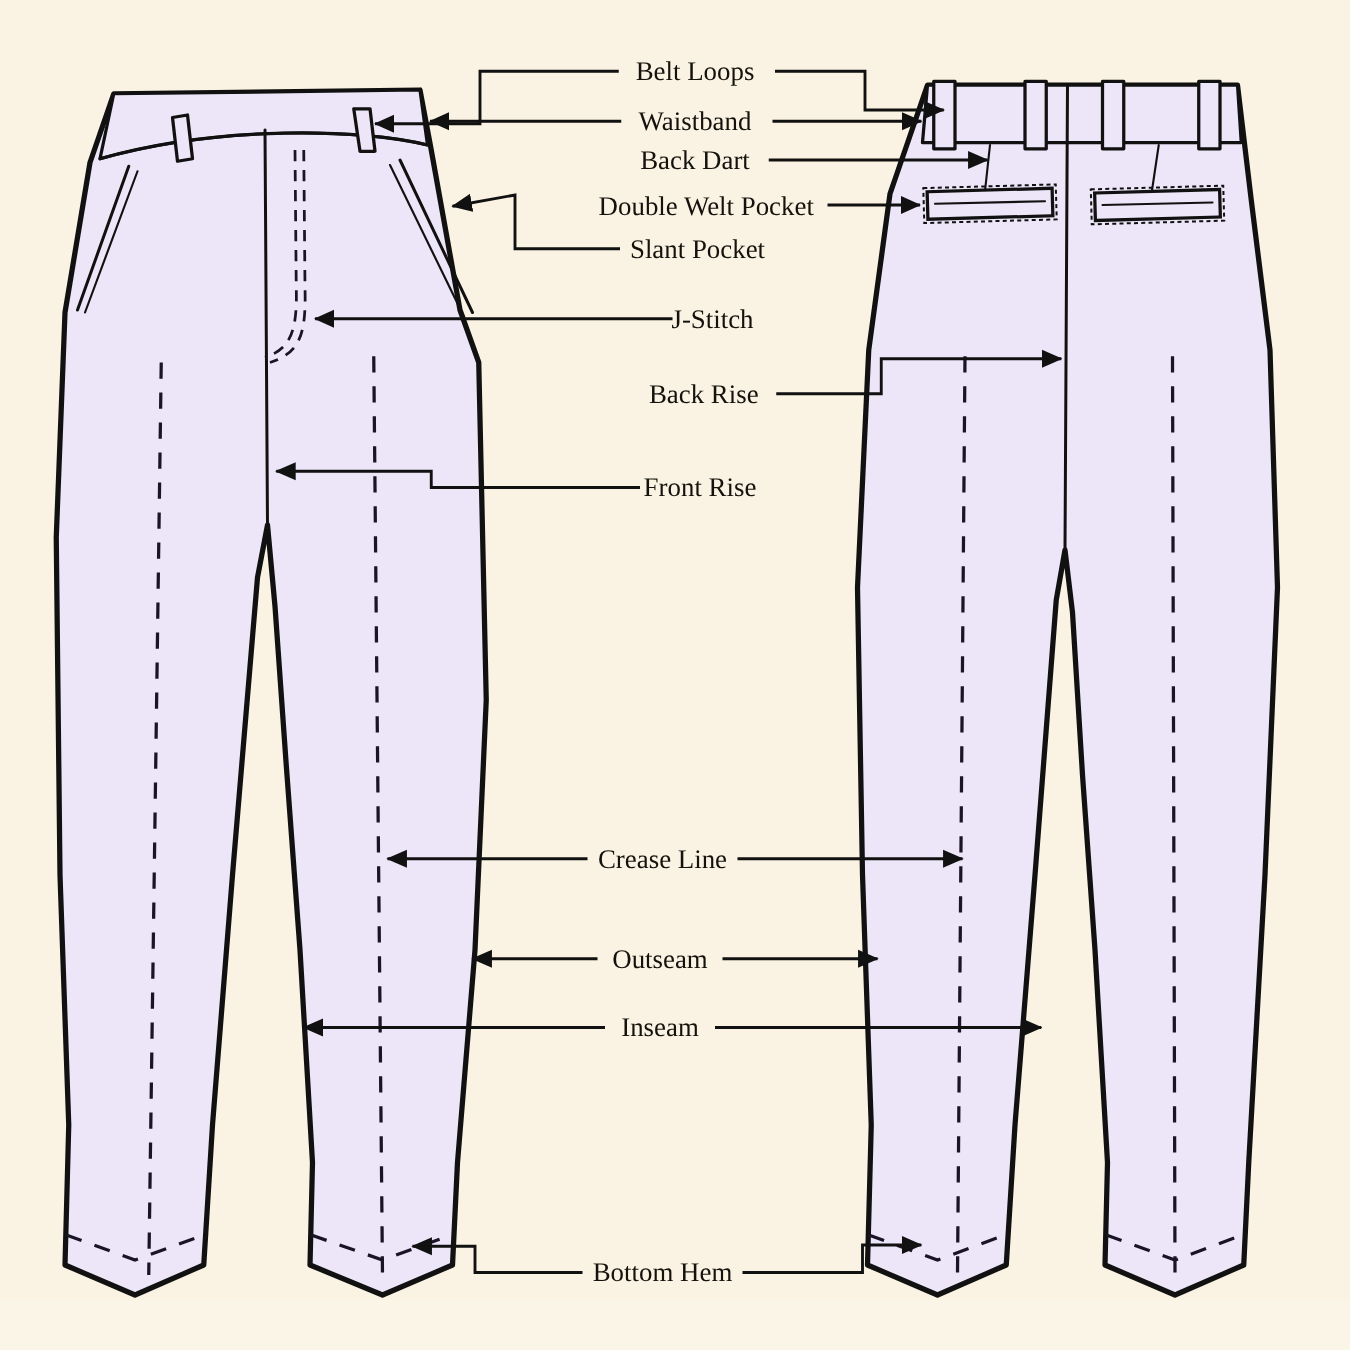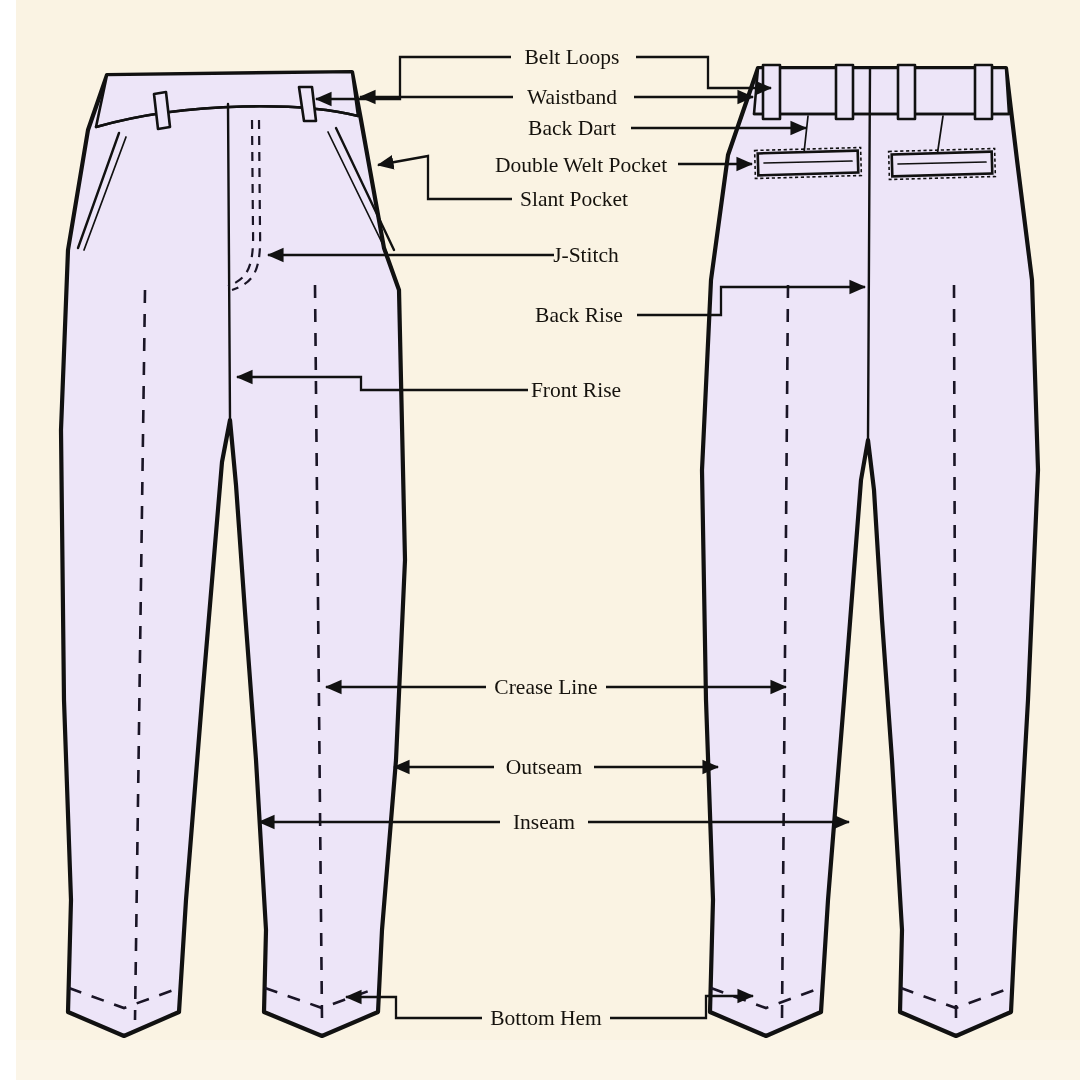--- a/index.html
+++ b/index.html
@@ -1,18 +1,18 @@
 <!DOCTYPE html>
 <html><head>
 <meta charset="utf-8">
 <style>
   html,body{margin:0;padding:0;background:#FAF3E3;}
   body{width:1080px;height:1080px;overflow:hidden;
        font-family:"Liberation Serif", "DejaVu Serif", serif;}
-  #stage{position:relative;width:1000px;height:1080px;background:#ffffff;padding-left:16px;}
+  #stage{position:relative;width:1000px;height:1080px;background:#a21caf;}
   svg{display:block;}
   .fabric{fill:#EDE5F8;stroke:#111111;stroke-width:4.2;
           stroke-linejoin:round;stroke-linecap:round;}
   .fabric-thin{fill:#EDE5F8;stroke:#111111;stroke-width:2.6;
           stroke-linejoin:round;stroke-linecap:round;}
   .seam{fill:none;stroke:#111111;stroke-width:2.4;stroke-linecap:round;}
   .seam-thin{fill:none;stroke:#111111;stroke-width:1.7;stroke-linecap:round;}
   .dash{fill:none;stroke:#1a1526;stroke-width:2.6;
         stroke-dasharray:13 11;stroke-linecap:butt;}
   .dash-fine{fill:none;stroke:#1a1526;stroke-width:2.2;

